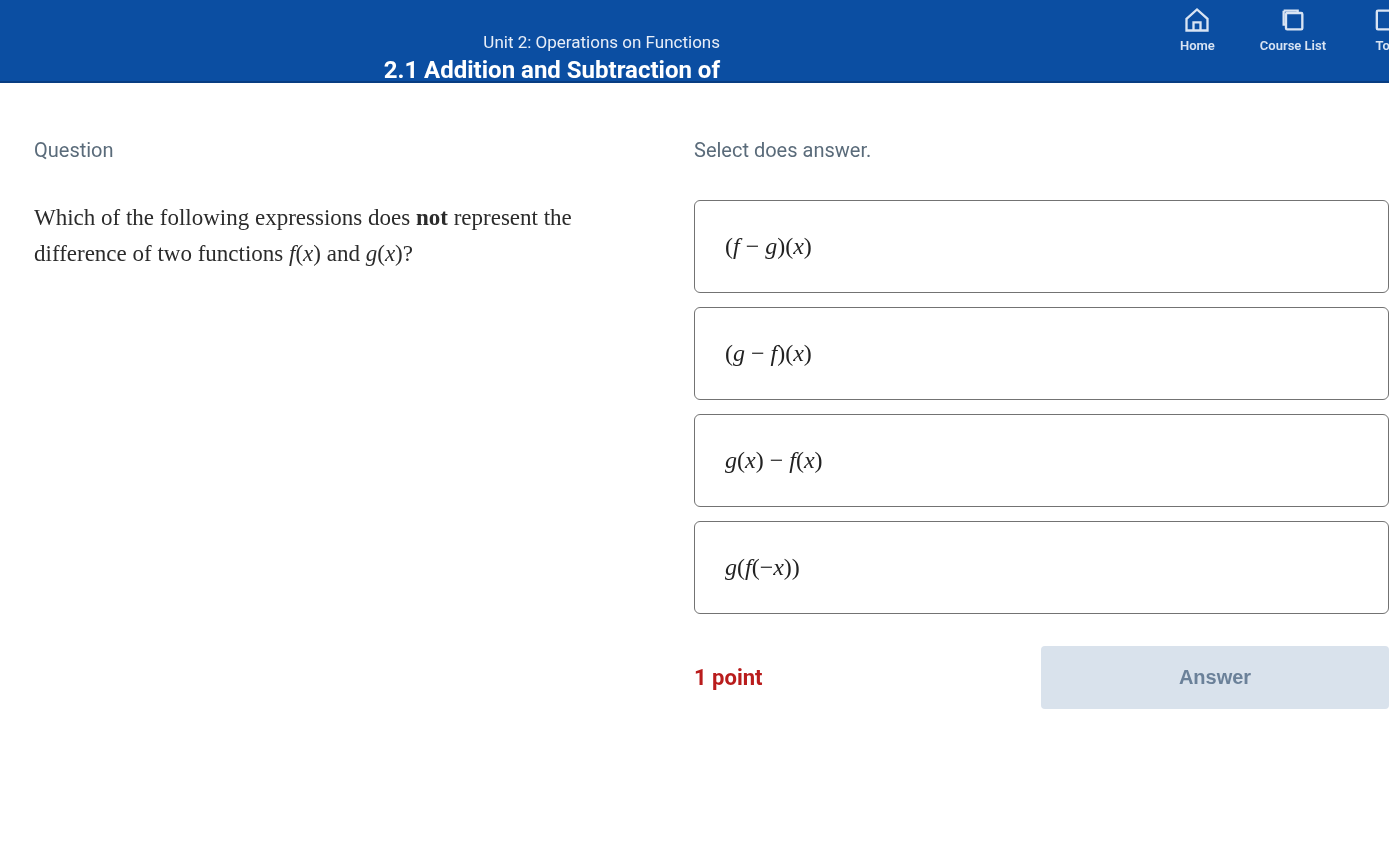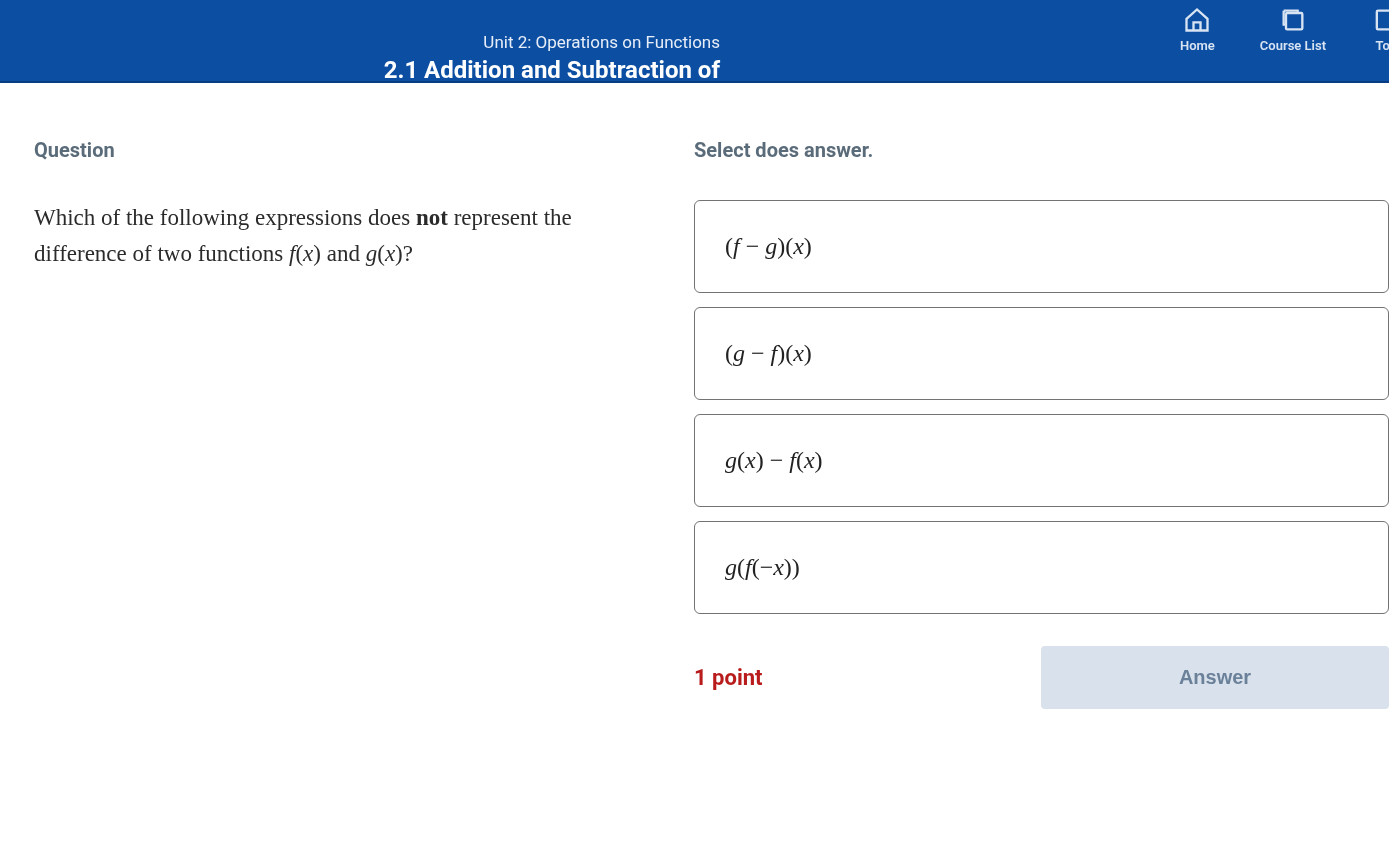--- a/index.html
+++ b/index.html
@@ -75,21 +75,21 @@
     }
     .question-col {
       width: 660px;
       padding-right: 40px;
     }
     .answer-col {
       width: 695px;
     }
     .section-heading {
       font-size: 20px;
-      font-weight: 700;
+      font-weight: 400;
       color: #5a6b7a;
       margin-bottom: 38px;
     }
     .question-text {
       font-family: Georgia, "Times New Roman", serif;
       font-size: 23px;
       line-height: 1.55;
       color: #2b2b2b;
       max-width: 590px;
     }

